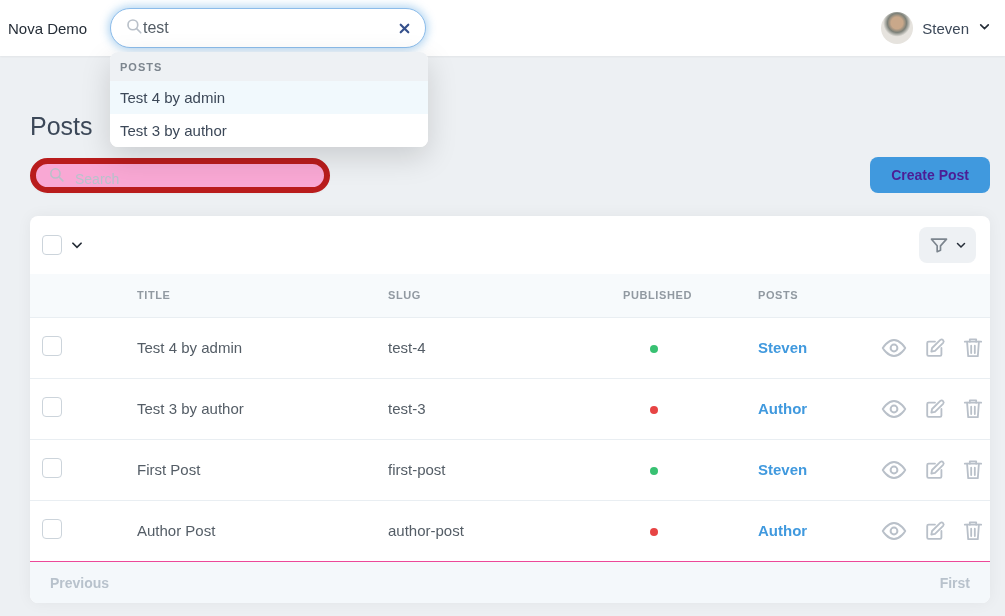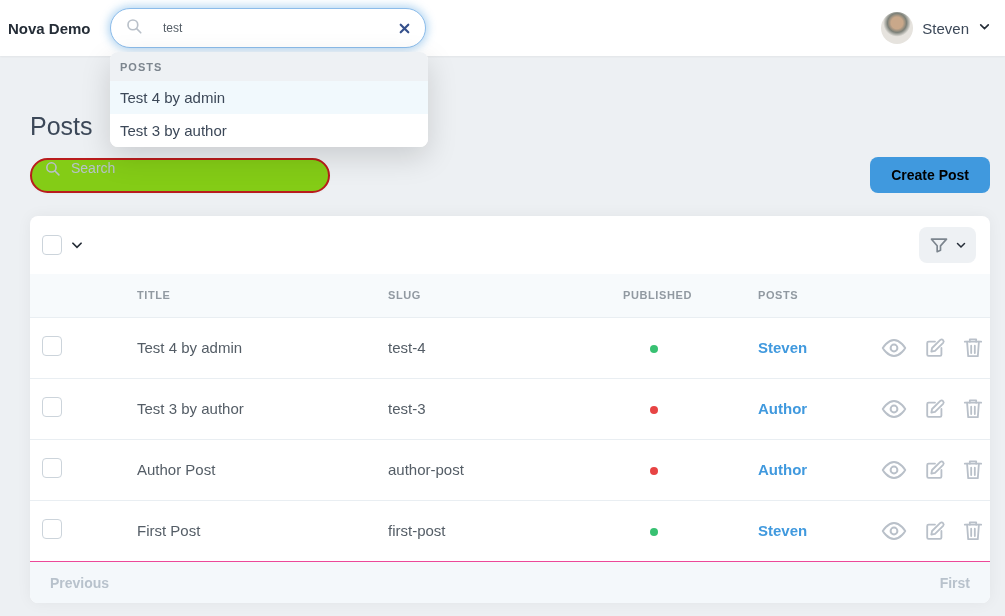--- a/index.html
+++ b/index.html
@@ -18,42 +18,42 @@
     background:#ffffff;
     display:flex;
     align-items:center;
     box-shadow:0 1px 2px rgba(0,0,0,0.05);
     z-index:20;
   }
   .brand {
     width:110px;
     padding-left:8px;
     font-size:15px;
-    font-weight:700;
+    font-weight:400;
     color:#252d37;
   }
   .gsearch-wrap { position:relative; width:316px; }
   .gsearch {
     display:flex;
     align-items:center;
     width:316px;
     height:40px;
     background:#fff;
     border:1px solid #8cbcea;
     border-radius:20px;
     box-shadow:0 0 8px 2px rgba(64,153,222,0.40);
     padding:0 14px;
   }
   .gsearch input {
     border:none; outline:none;
     flex:1;
     font-family:"Liberation Sans", sans-serif;
-    font-size:12px;
+    font-size:16px;
     color:#545d66;
-    margin-left:20px;
+    margin-left:0;
     background:transparent;
   }
   .icon-gray { color:#b9c0c9; }
   .icon-dark { color:#252d37; }
   .clear-x { color:#35508b; cursor:pointer; display:flex; }
 
   
   .gdropdown {
     position:absolute;
     top:44px; left:0;
@@ -108,44 +108,44 @@
     color:#3c4858;
   }
   .controls {
     margin-top:16px;
     display:flex;
     align-items:center;
     justify-content:space-between;
   }
   .rsearch {
     display:flex;
-    align-items:flex-start;
+    align-items:flex-end;
     width:300px;
     height:35px;
-    background:#84cc16;
-    border:2px solid #b91c1c;
+    background:#f9a8d4;
+    border:6px solid #b91c1c;
     border-radius:18px;
     padding:0 12px;
     box-shadow:0 1px 2px rgba(0,0,0,0.03);
   }
   .rsearch input {
     border:none; outline:none;
     flex:1;
     font-family:"Liberation Sans", sans-serif;
     font-size:14px;
     color:#545d66;
     margin-left:10px;
     background:transparent;
   }
   .rsearch input::placeholder { color:#b8c2cc; }
   .btn-primary {
     height:36px;
     padding:0 21px;
     background:#4099de;
-    color:#000000;
+    color:#4c1d95;
     font-family:"Liberation Sans", sans-serif;
     font-size:14px;
     font-weight:700;
     border:none;
     border-radius:8px;
     cursor:pointer;
   }
 
   
   .card {
@@ -414,24 +414,24 @@
                   <path d="M9 9.5v8M13 9.5v8"></path>
                 </svg>
       </span>
     </td>
   </tr>
 
   <tr>
     <td class="cell-check">
       <input type="checkbox" class="checkbox" style="">
     </td>
-    <td>Author Post</td>
-    <td>author-post</td>
-    <td><span class="dot" style="background: rgb(231, 68, 68);"></span></td>
-    <td><a class="user-link">Author</a></td>
+    <td>First Post</td>
+    <td>first-post</td>
+    <td><span class="dot" style="background: rgb(56, 193, 114);"></span></td>
+    <td><a class="user-link">Steven</a></td>
     <td class="cell-actions">
       <span class="action-icon">
         <svg width="26" height="22" viewBox="0 0 26 20" fill="none" stroke="currentColor" stroke-width="2">
                   <path d="M13 2C6.5 2 1.8 10 1.8 10S6.5 18 13 18s11.2-8 11.2-8S19.5 2 13 2z" stroke-linejoin="round"></path>
                   <circle cx="13" cy="10" r="3.4"></circle>
                 </svg>
       </span>
       <span class="action-icon">
         <svg width="22" height="22" viewBox="0 0 24 24" fill="none" stroke="currentColor" stroke-width="2" stroke-linecap="round" stroke-linejoin="round">
                   <path d="M12 5H5a1.5 1.5 0 0 0-1.5 1.5V19A1.5 1.5 0 0 0 5 20.5h12.5A1.5 1.5 0 0 0 19 19v-7"></path>
@@ -446,24 +446,24 @@
                   <path d="M9 9.5v8M13 9.5v8"></path>
                 </svg>
       </span>
     </td>
   </tr>
 
   <tr>
     <td class="cell-check">
       <input type="checkbox" class="checkbox" style="">
     </td>
-    <td>First Post</td>
-    <td>first-post</td>
-    <td><span class="dot" style="background: rgb(56, 193, 114);"></span></td>
-    <td><a class="user-link">Steven</a></td>
+    <td>Author Post</td>
+    <td>author-post</td>
+    <td><span class="dot" style="background: rgb(231, 68, 68);"></span></td>
+    <td><a class="user-link">Author</a></td>
     <td class="cell-actions">
       <span class="action-icon">
         <svg width="26" height="22" viewBox="0 0 26 20" fill="none" stroke="currentColor" stroke-width="2">
                   <path d="M13 2C6.5 2 1.8 10 1.8 10S6.5 18 13 18s11.2-8 11.2-8S19.5 2 13 2z" stroke-linejoin="round"></path>
                   <circle cx="13" cy="10" r="3.4"></circle>
                 </svg>
       </span>
       <span class="action-icon">
         <svg width="22" height="22" viewBox="0 0 24 24" fill="none" stroke="currentColor" stroke-width="2" stroke-linecap="round" stroke-linejoin="round">
                   <path d="M12 5H5a1.5 1.5 0 0 0-1.5 1.5V19A1.5 1.5 0 0 0 5 20.5h12.5A1.5 1.5 0 0 0 19 19v-7"></path>

